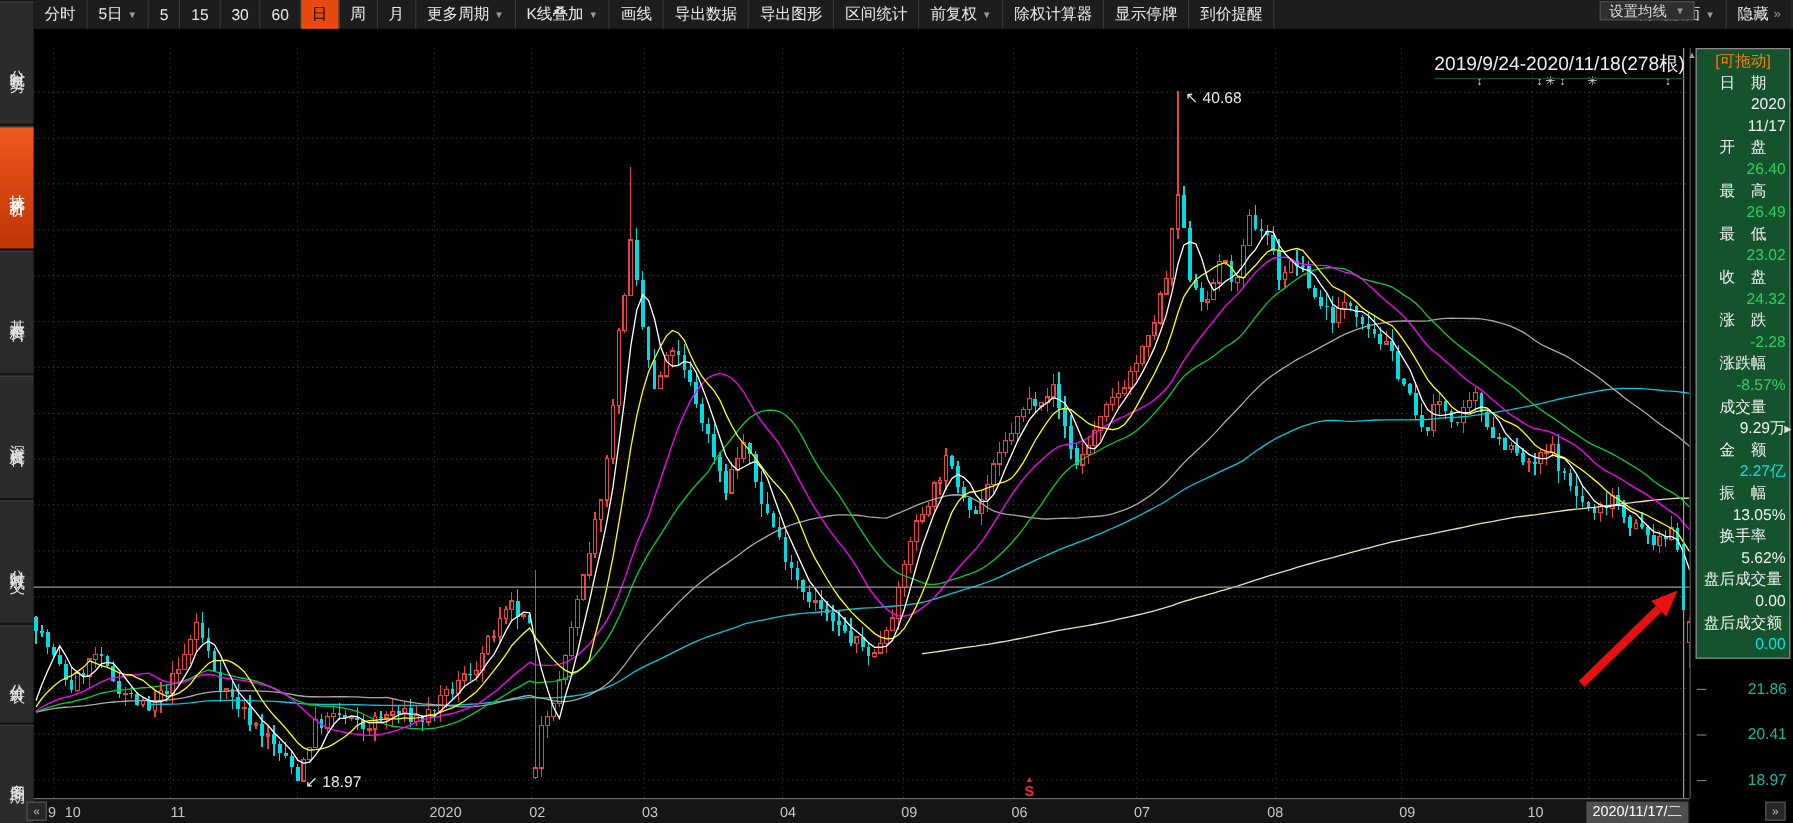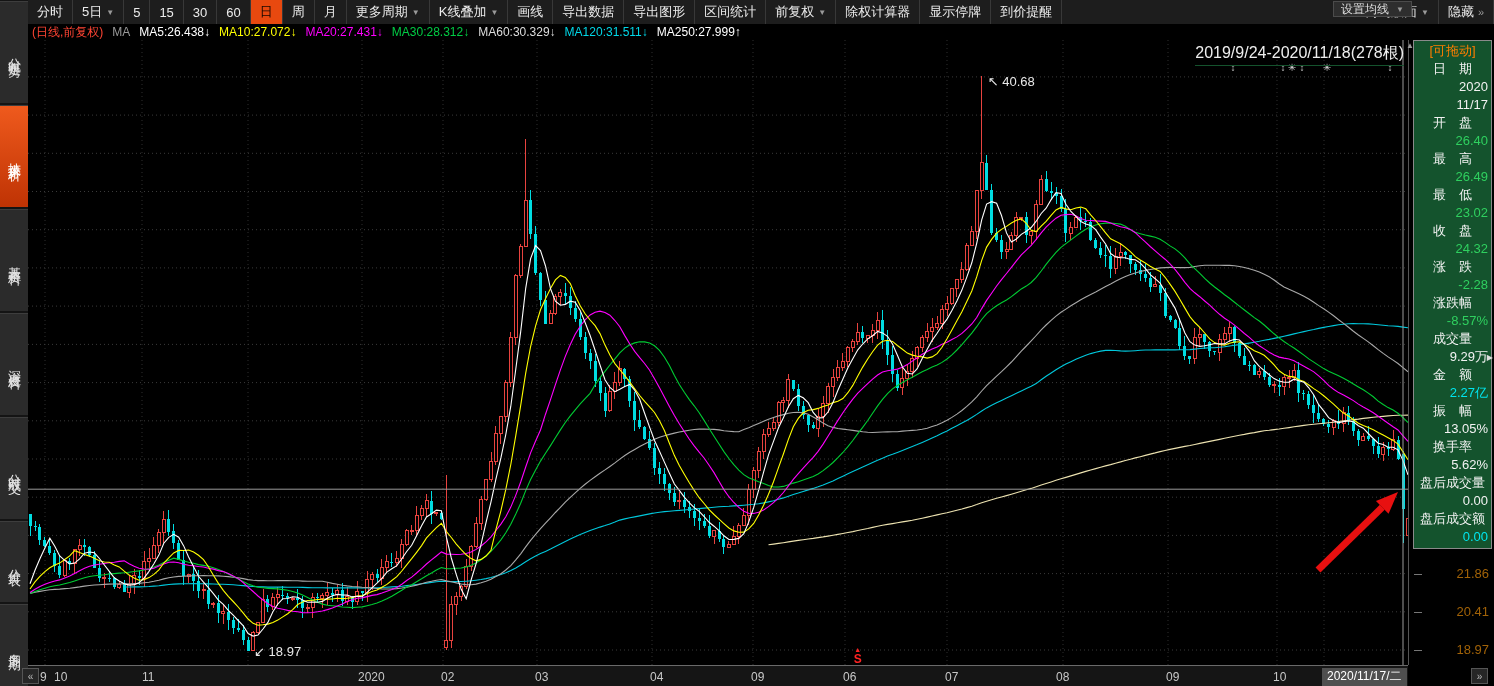--- a/index.html
+++ b/index.html
@@ -30,21 +30,21 @@
           color:#ddd;font-size:12px;height:14px;display:flex;align-items:center;gap:7px;
           padding:0 7px;cursor:pointer;}
   .settings-btn .caret{font-size:8px;color:#999;}
   
   .chart-wrap{position:absolute;left:28px;top:40px;width:1380px;height:625px;
               border-right:1px solid #555;}
   .date-range{position:absolute;top:3px;right:4px;font-size:16px;color:#eee;
               border-bottom:1px solid #14532d;padding-bottom:1px;cursor:pointer;z-index:5;}
   
   .axis-up-arrow{position:absolute;left:1406px;top:41px;font-size:8px;color:#999;}
-  .plabel{position:absolute;right:5px;font-size:13px;color:#a16207;}
+  .plabel{position:absolute;right:5px;font-size:13px;color:#14b8a6;}
   .ptick{position:absolute;right:72px;width:8px;height:1px;background:#777;}
   .data-panel{position:absolute;left:1413px;top:40px;width:79px;background:#14532d;
               border:1px solid #8a8a8a;box-sizing:border-box;font-size:13px;padding:1px 0 2px 0;}
   .p-row{height:18px;line-height:18px;padding:0 3px;white-space:nowrap;position:relative;}
   .p-row.drag{color:#ff7e00;text-align:center;}
   .p-row.lab{color:#f2f2f2;text-align:center;}
   .p-row.val{text-align:right;}
   .c-green{color:#2fd05f;} .c-cyan{color:#00e5ee;} .c-white{color:#f2f2f2;}
   .row-arrow{position:absolute;right:-2px;top:1px;font-size:8px;color:#ddd;}
   
@@ -138,31 +138,20 @@
       <div class="titem">
         <span>简约版面</span>
         <span class="caret">▼</span>
       </div>
       <div class="titem">
         <span>隐藏</span>
         <span class="caret" style="font-size: 11px;">»</span>
       </div>
     </header>
 
-  <div class="ma-bar" id="maBar">
-    <span class="ma-prefix">(日线,前复权)</span>
-    <span class="ma-ma">MA</span>
-  <span class="ma-item" style="color: rgb(255, 255, 255);">MA5:26.438↓</span>
-      <span class="ma-item" style="color: rgb(255, 255, 0);">MA10:27.072↓</span>
-      <span class="ma-item" style="color: rgb(255, 0, 255);">MA20:27.431↓</span>
-      <span class="ma-item" style="color: rgb(0, 204, 68);">MA30:28.312↓</span>
-      <span class="ma-item" style="color: rgb(221, 221, 221);">MA60:30.329↓</span>
-      <span class="ma-item" style="color: rgb(0, 216, 232);">MA120:31.511↓</span>
-      <span class="ma-item" style="color: rgb(255, 255, 255);">MA250:27.999↑</span>
-    </div>
   <div class="settings-btn">
     <span>设置均线</span>
     <span class="caret">▼</span>
   </div>
 
   <div class="chart-wrap" id="chartWrap">
       <svg width="1380" height="625" viewBox="0 0 1380 625" style="position:absolute;left:0;top:0" xmlns="http://www.w3.org/2000/svg">
         <line x1="17" y1="0" x2="17" y2="625" stroke="#2e2e2e" stroke-dasharray="1 3"></line>
         <line x1="114" y1="0" x2="114" y2="625" stroke="#2e2e2e" stroke-dasharray="1 3"></line>
         <line x1="220" y1="0" x2="220" y2="625" stroke="#2e2e2e" stroke-dasharray="1 3"></line>

